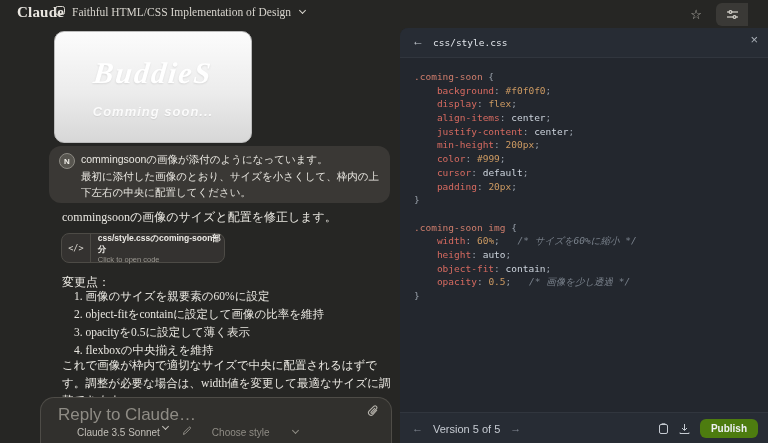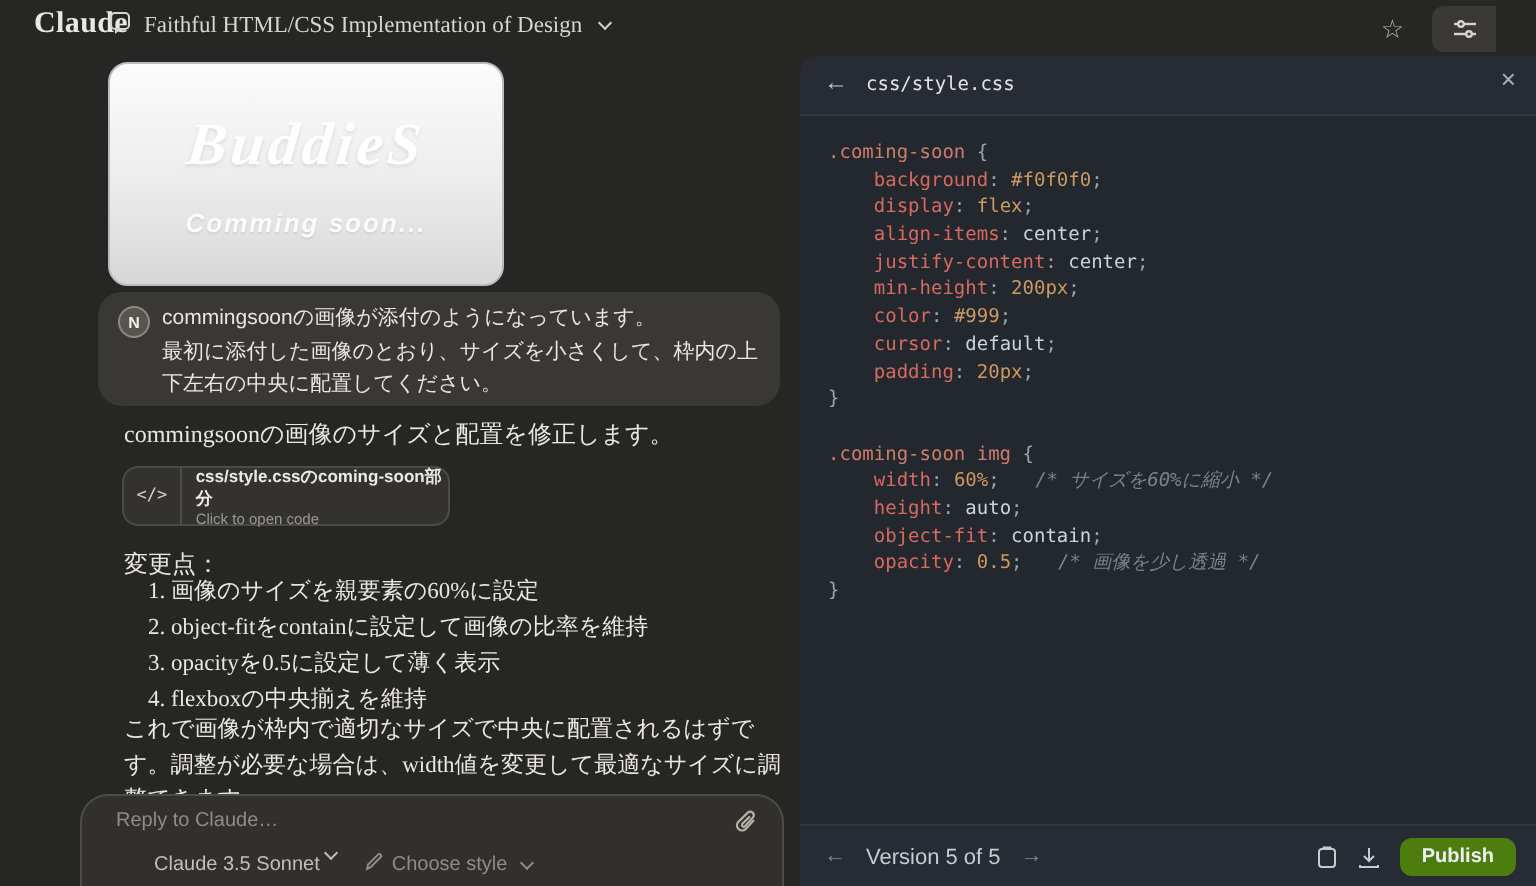--- a/index.html
+++ b/index.html
@@ -57,28 +57,28 @@
   .changes-list { position:absolute; left:74px; top:287px; list-style:none;
           font-family:"Liberation Serif", serif; font-size:11.5px; color:#e9e7e1; }
   .changes-list li { height:18px; line-height:18px; }
   .a-outro { position:absolute; left:62px; top:357px; width:332px;
           font-family:"Liberation Serif", serif; font-size:11.5px; line-height:17.5px; color:#e9e7e1; }
   
   .composer { position:absolute; left:40px; top:397px; width:352px; height:50px;
           background:#31302d; border:1px solid #4e4c47; border-bottom:none;
           border-radius:14px 14px 0 0; }
   .composer-input { position:absolute; left:17px; top:7px; width:290px; background:none; border:none;
-          outline:none; font-size:10px; color:#e9e7e1; font-family:"Liberation Sans", sans-serif; }
+          outline:none; font-size:17px; color:#e9e7e1; font-family:"Liberation Sans", sans-serif; }
   .composer-input::placeholder { color:#8f8c85; }
   .clip-btn { position:absolute; right:12px; top:6px; background:none; border:none; color:#b5b2ab; cursor:pointer; }
   .model-row { position:absolute; left:16px; top:28px; display:flex; align-items:center; gap:14px; }
   .model-btn { background:none; border:none; color:#c2bfb8; font-size:10px; cursor:pointer;
           display:flex; align-items:flex-start;margin-left:20px; }
   .style-btn { background:none; border:none; color:#8f8c85; font-size:10px; cursor:pointer;
-          display:flex; align-items:center; gap:4px; }
+          display:flex; align-items:center; gap:20px; }
   
   .panel { position:absolute; left:400px; top:28px; width:368px; height:415px;
           background:#23272e; border-radius:8px 0 0 0; overflow:hidden; }
   .p-header { position:absolute; top:0; left:0; right:0; height:30px; background:#272c34;
           border-bottom:1px solid #31363e; }
   .p-back { position:absolute; left:12px; top:7px; background:none; border:none; color:#c3c8cf;
           font-size:12px; cursor:pointer; line-height:1; }
   .p-title { position:absolute; left:33px; top:9px; font-family:"DejaVu Sans Mono", monospace;
           font-size:9.5px; color:#e1e5ea; }
   .p-close { position:absolute; right:10px; top:5px; background:none; border:none; color:#aab0b8;

